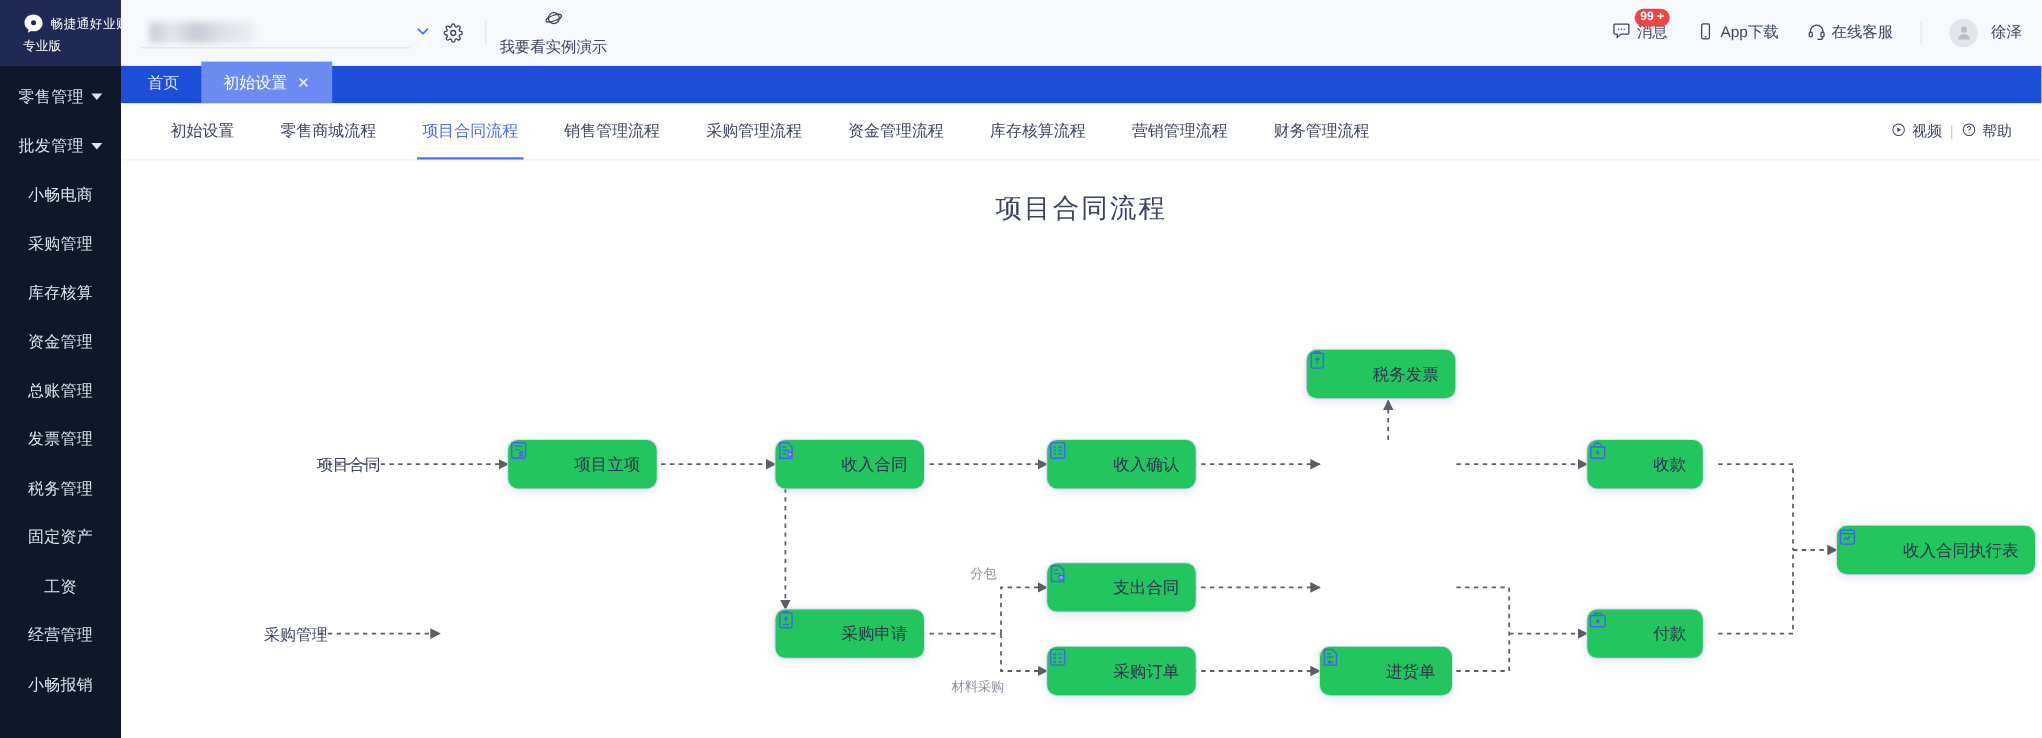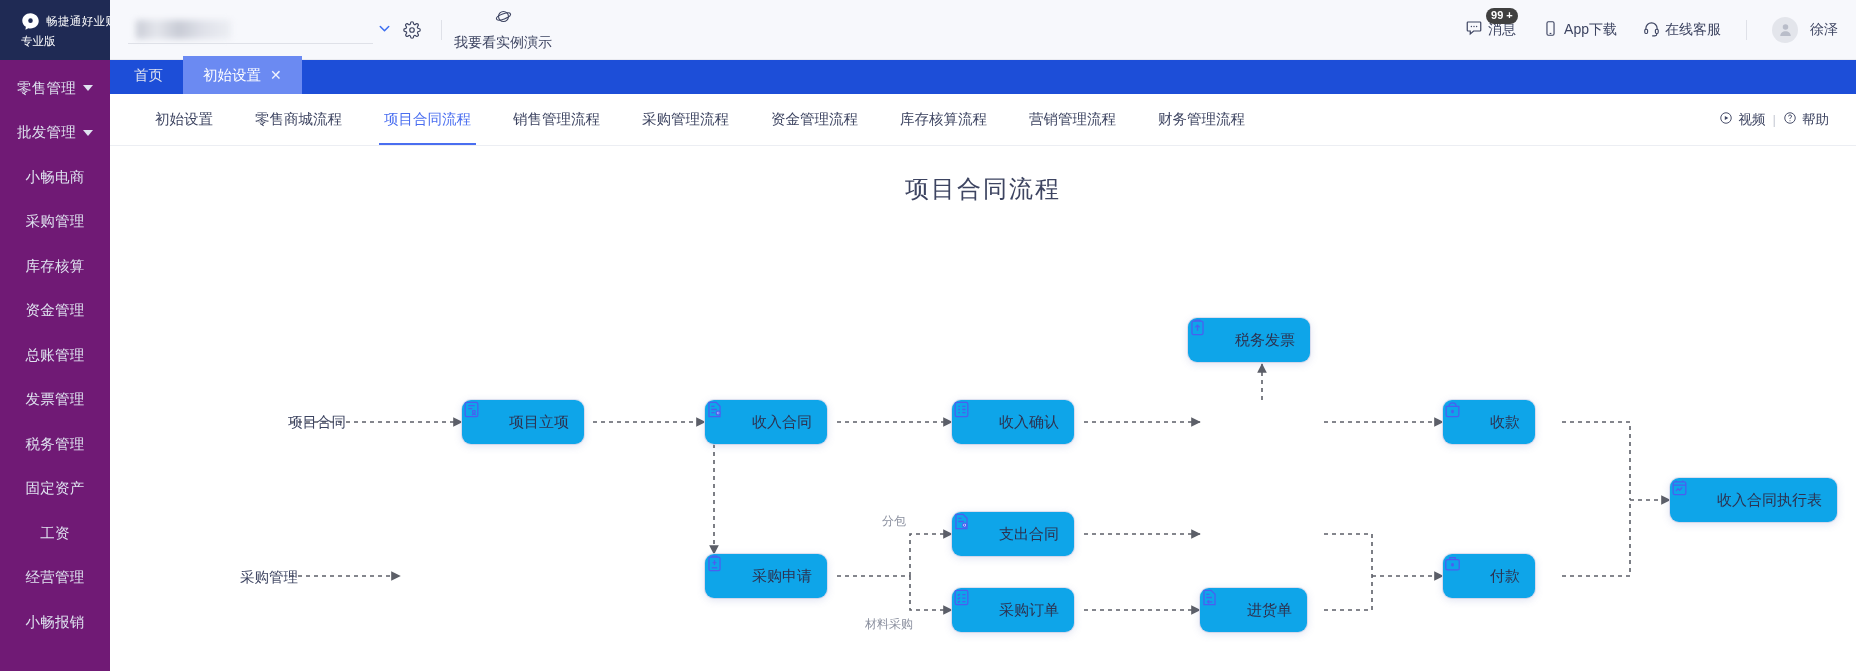--- a/index.html
+++ b/index.html
@@ -34,32 +34,32 @@
   .company-underline { position:absolute; left:0; bottom:2px; width:100%; height:1px; background:#dfe1e8; }
   .chev { width:22px; text-align:center; color:#3c6ef0; font-size:13px; cursor:pointer; }
   .gear-btn { width:34px; display:flex; align-items:center; justify-content:center; cursor:pointer; }
   .hdr-divider { width:1px; height:20px; background:#dfe1e8; margin:0 12px; }
   .demo-link { display:flex; align-items:center; gap:6px; color:#3d4461; font-size:14px; cursor:pointer;flex-direction:column; }
 
   .header-right { margin-left:auto; display:flex; align-items:center; gap:0px; }
   .hr-item { display:flex; align-items:center; gap:5px; color:#3d4461; font-size:14px; padding:0 13px; position:relative; cursor:pointer; white-space:nowrap;}
   .badge {
     position:absolute; top:-11px; left:34px;
-    background:#404040; color:#fff; font-size:11px; line-height:15px;
+    background:#ef4444; color:#fff; font-size:11px; line-height:15px;
     border-radius:9px; padding:0 5px; height:16px; min-width:28px; text-align:center;
     font-weight:bold;
   }
   .avatar { width:26px; height:26px; border-radius:50%; background:#e3e5eb; display:flex; align-items:center; justify-content:center; }
   .user-name { color:#3d4461; font-size:14px; margin-left:7px; }
 
   
   .body-area { flex:1; display:flex; min-height:0; }
 
   
-  .sidebar { width:110px; background:#701a75; flex:none; padding-top:6px; overflow:hidden; }
+  .sidebar { width:110px; background:#0f172a; flex:none; padding-top:6px; overflow:hidden; }
   .nav-item {
     height:44.5px; display:flex; align-items:center; justify-content:center;
     color:#dfe3f0; font-size:14.5px; cursor:pointer; gap:7px; letter-spacing:.3px;
   }
   .caret { width:0;height:0;border-left:5px solid transparent;border-right:5px solid transparent;border-top:6px solid #dfe3f0; }
 
   
   .content { flex:1; display:flex; flex-direction:column; min-width:0; background:#fff; }
 
   .tabstrip { height:34px; background:#1d4ed8; display:flex; align-items:flex-end; flex:none; padding-left:4px; }
@@ -87,23 +87,23 @@
   
   .canvas { flex:1; position:relative; overflow:hidden; background:#fff; }
   .diagram-title {
     position:absolute; left:0; right:0; top:27px; text-align:center;
     font-size:24px; color:#3d4461; letter-spacing:2px; font-weight:normal;
   }
   .flow { position:absolute; inset:0; }
   .flow svg { position:absolute; left:0; top:0; }
 
   .node {
-    position:absolute; height:44px; background:#0ea5e9; border-radius:9px;
+    position:absolute; height:44px; background:#22c55e; border-radius:9px;
     box-shadow:0 2px 9px rgba(92,104,180,.20), 0 0 0 1px rgba(225,228,242,.9);
-    display:flex; align-items:center; padding:0 15px; gap:13px; cursor:pointer;
+    display:flex; align-items:center; padding:0 15px; gap:26px; cursor:pointer;
     white-space:nowrap;
   }
   .node-label { font-size:15px; color:#2d3250; }
   .node-ico { width:19px; height:19px; flex:none; display:block; }
 
   .row-label {
     position:absolute; font-size:14.5px; color:#3d4461; white-space:nowrap;
   }
   .edge-label {
     position:absolute; font-size:12px; color:#8a8f9e; white-space:nowrap;

